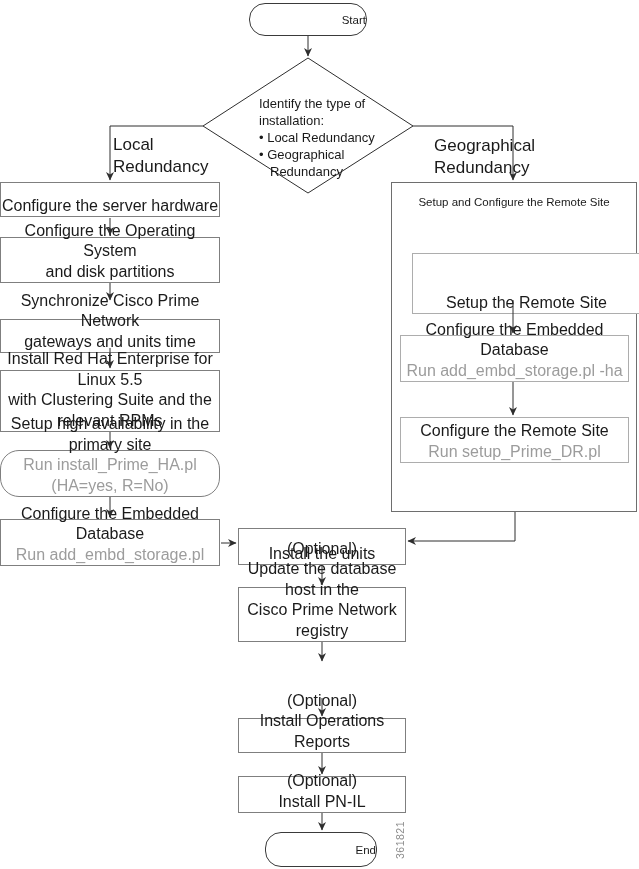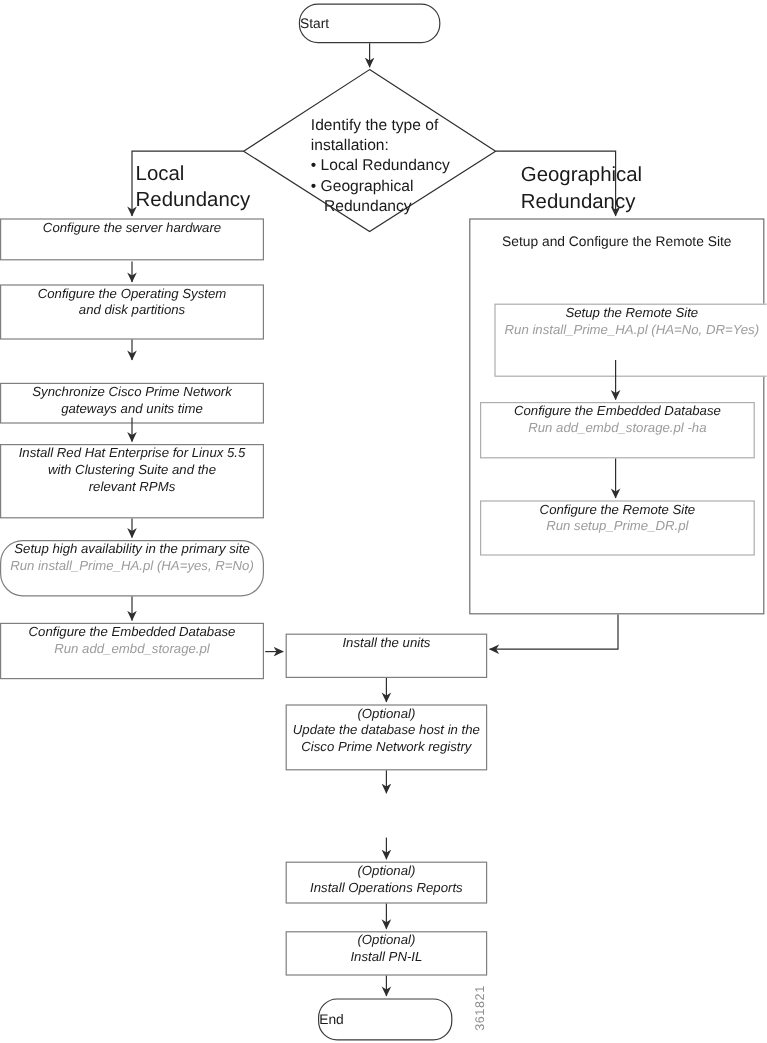--- a/index.html
+++ b/index.html
@@ -14,34 +14,34 @@
   }
   svg.layer { position:absolute; left:0; top:0; pointer-events:none; }
   #shapes-svg { z-index:1; }
   #connectors-svg { z-index:3; }
 
   .box {
     position:absolute; z-index:2;
     background:#ffffff;
     border:1px solid #7f7f7f;
     display:flex; flex-direction:column;
-    align-items:center; justify-content:flex-start;
+    align-items:center; justify-content:flex-end;
     text-align:center;
-    font-size:11px; line-height:1.28;font-style:italic;
+    font-size:16px; line-height:1.28;
   }
   .box .title { white-space:pre-line; color:#1a1a1a; }
   .box .command { color:#9c9c9c; }
   .box .optional { color:#1a1a1a; }
 
   .terminal {
     position:absolute; z-index:2;
     background:#ffffff;
     border:1px solid #3a3a3a;
     border-radius:16px;
-    display:flex; align-items:center; justify-content:flex-start;
+    display:flex; align-items:center; justify-content:flex-end;
     font-size:11.5px;
   }
 
   .container-box {
     position:absolute; z-index:2;
     background:#ffffff;
     border:1px solid #6e6e6e;
     text-align:center;
   }
   .container-box .container-title {
@@ -136,21 +136,20 @@
     <div class="title">Configure the Embedded Database</div>
     <div class="command">Run add_embd_storage.pl</div>
   </div>
 
   <div class="container-box" style="left:391px; top:182px; width:246px; height:330px;">
     <div class="container-title">Setup and Configure the Remote Site</div>
   </div>
 
   <div class="box inner-box" style="left:412px; top:253px; width:229px; height:61px;">
     <div class="title">Setup the Remote Site</div>
-    <div class="command">Run install_Prime_HA.pl (HA=No, DR=Yes)</div>
   </div>
 
   <div class="box inner-box" style="left:400px; top:335px; width:229px; height:47px;">
     <div class="title">Configure the Embedded Database</div>
     <div class="command">Run add_embd_storage.pl -ha</div>
   </div>
 
   <div class="box inner-box" style="left:400px; top:417px; width:229px; height:46px;">
     <div class="title">Configure the Remote Site</div>
     <div class="command">Run setup_Prime_DR.pl</div>

